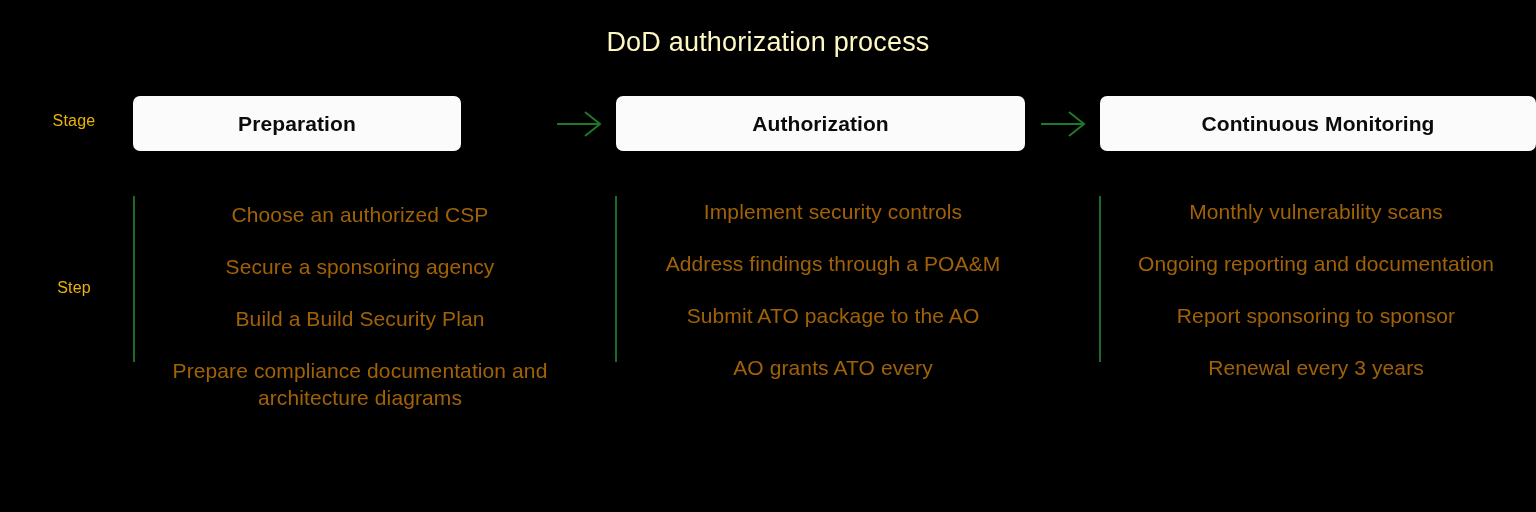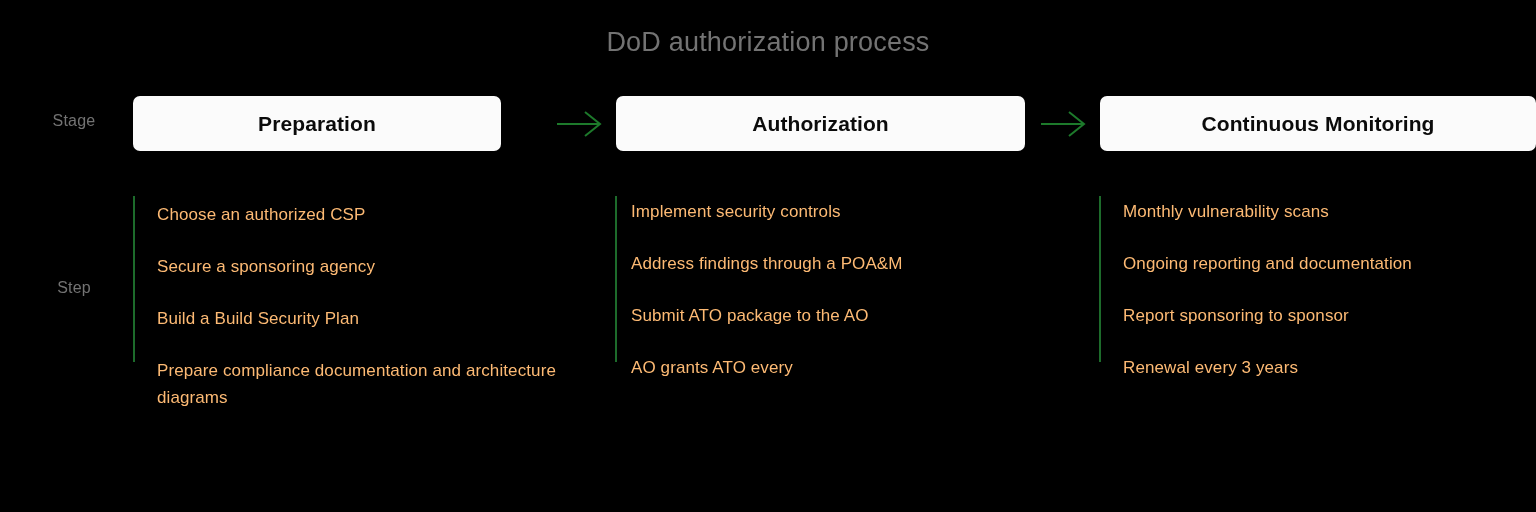--- a/index.html
+++ b/index.html
@@ -27,33 +27,33 @@
   
   .title {
     position: absolute;
     left: 0;
     top: 27px;
     width: 1536px;
     text-align: center;
     font-size: 27px;
     font-weight: 400;
     letter-spacing: 0.2px;
-    color: #737373;
+    color: #fef9c3;
     white-space: nowrap;
   }
 
   
   .row-label {
     position: absolute;
     left: 26px;
     width: 96px;
     text-align: center;
     font-size: 16px;
     font-weight: 400;
-    color: #737373;
+    color: #eab308;
     letter-spacing: 0.2px;
   }
   .row-label.stage { top: 112px; }
   .row-label.step  { top: 279px; }
 
   
   .stage-box {
     position: absolute;
     top: 96px;
     height: 55px;
@@ -61,21 +61,21 @@
     border-radius: 7px;
     display: flex;
     align-items: center;
     justify-content: center;
     color: #0b0b0b;
     font-size: 21px;
     font-weight: 700;
     letter-spacing: 0.1px;
     white-space: nowrap;
   }
-  .stage-box.s0 { left: 133px; width: 368px; }
+  .stage-box.s0 { left: 133px; width: 328px; }
   .stage-box.s1 { left: 616px; width: 409px; }
   .stage-box.s2 { left: 1100px; width: 436px; }
 
   
   .stage-arrow {
     position: absolute;
     top: 108px;
     width: 48px;
     height: 32px;
   }
@@ -99,25 +99,26 @@
     width: 2px;
     height: 166px;
     background: #1d6b2b;
   }
 
   .step-list {
     position: relative;
     padding-left: 24px;
   }
   .step-item {
-    font-size: 17px;
+    font-size: 21px;
     font-weight: 400;
     line-height: 27px;
-    color: #fdba74;
+    color: #a16207;
     letter-spacing: 0.1px;
+    text-align: center;
   }
   .step-col.c0 .step-item { margin-bottom: 25px; }
   .step-col.c1 .step-item { margin-bottom: 25px; }
   .step-col.c2 .step-item { margin-bottom: 25px; }
   .step-col.c0 .step-list { padding-top: 9px; }
   .step-col.c1 .step-list { padding-top: 6px; padding-left: 16px; }
   .step-col.c2 .step-list { padding-top: 6px; }
 </style>
 </head>
 <body>

